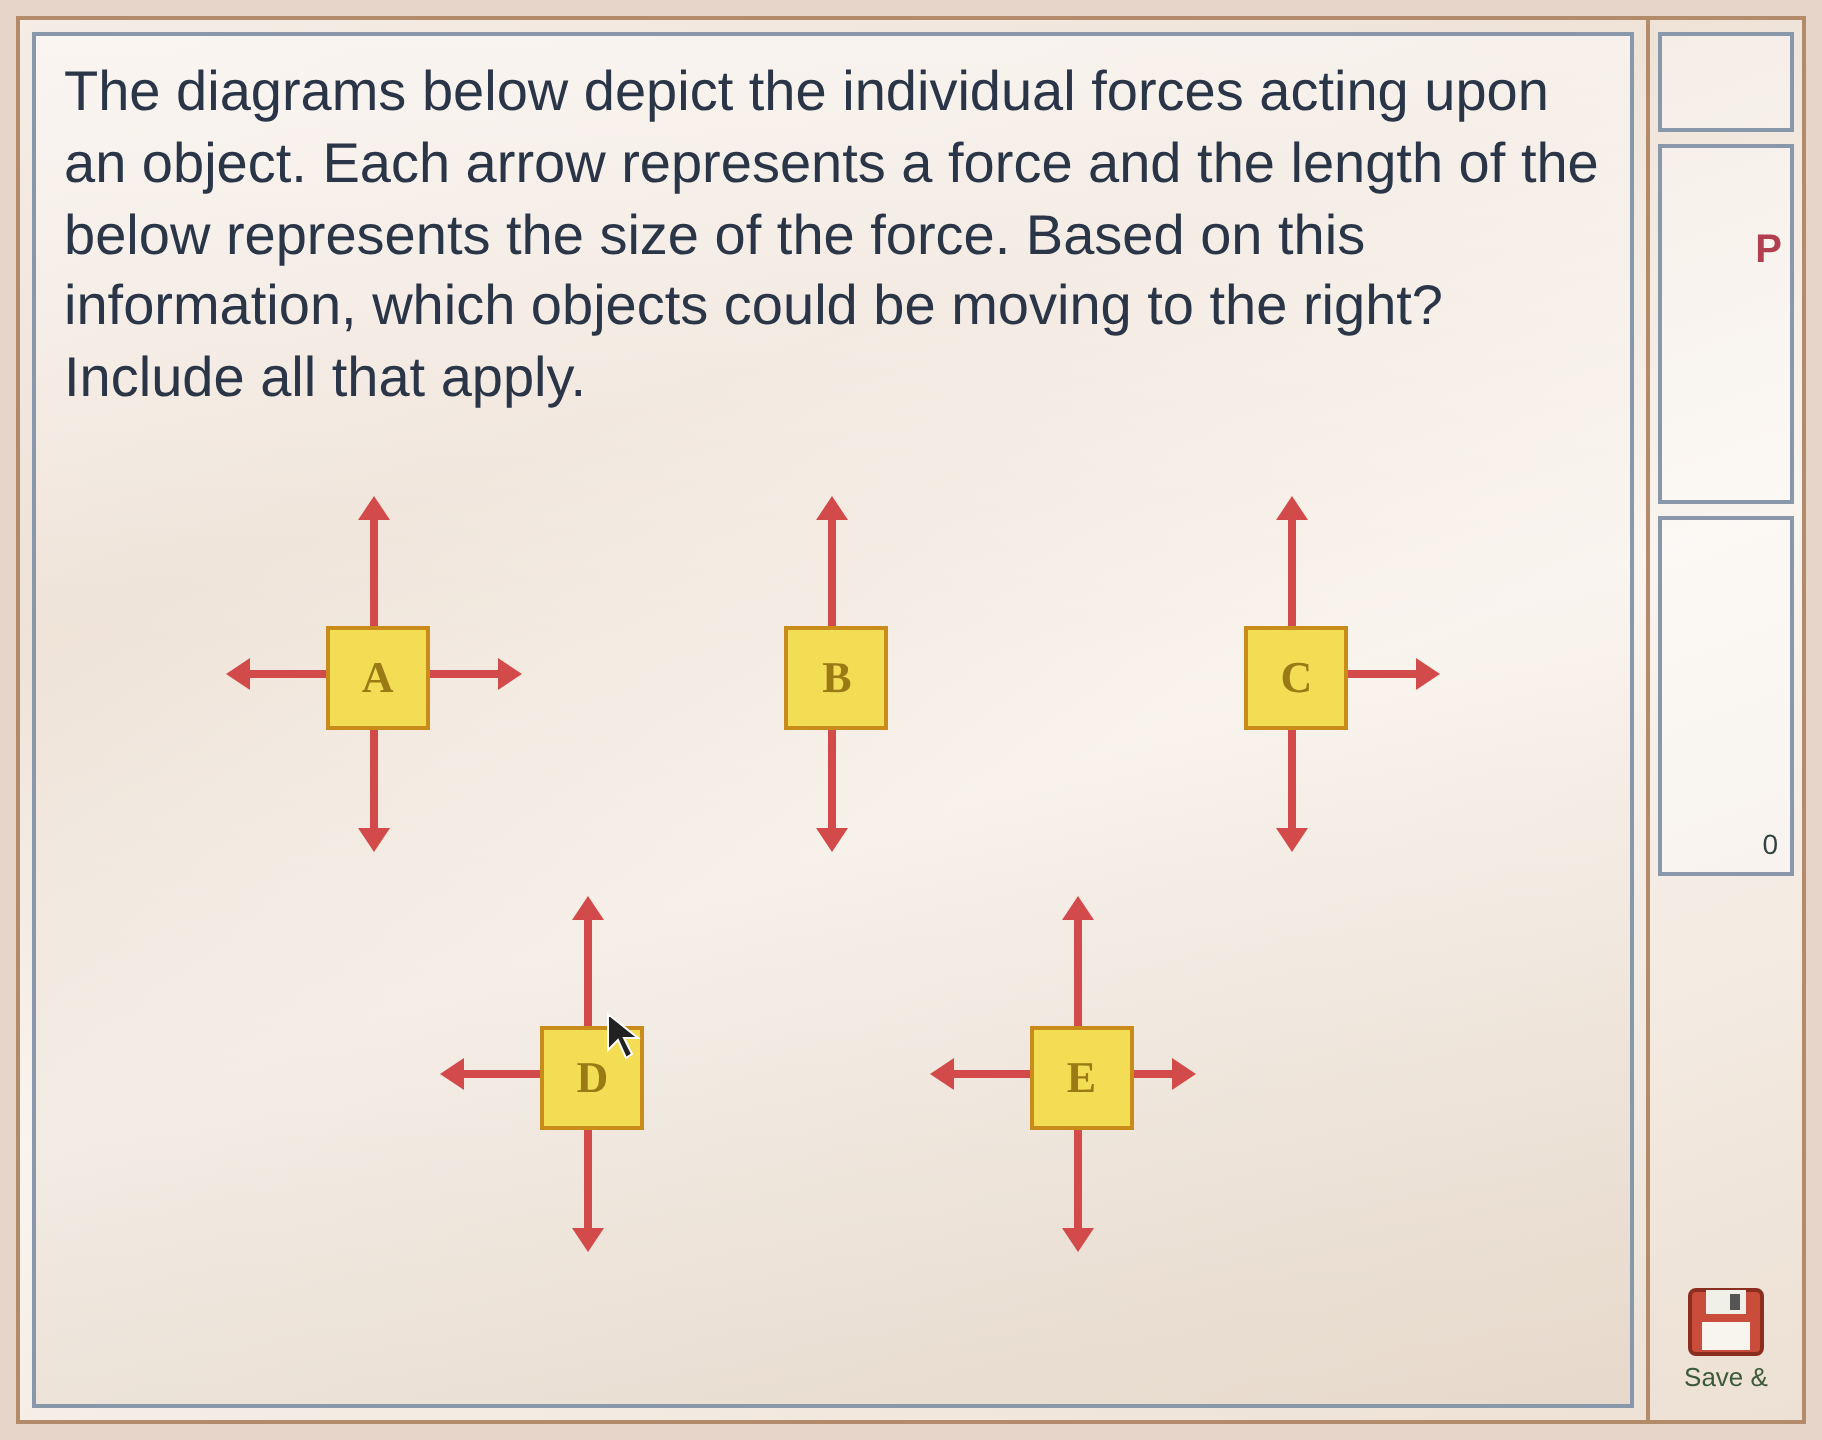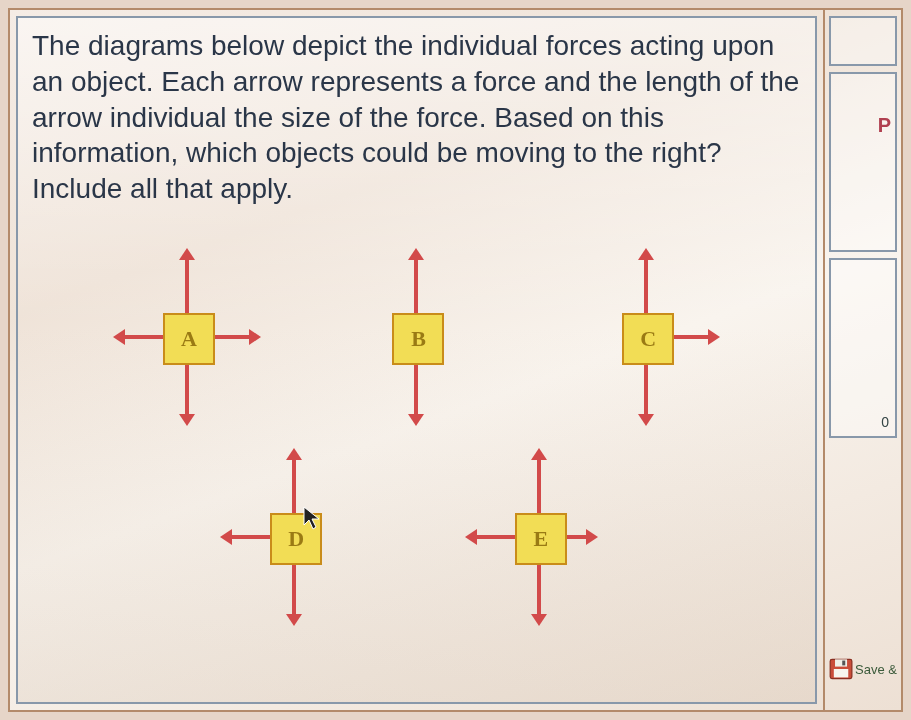--- a/index.html
+++ b/index.html
@@ -176,20 +176,21 @@
     position: absolute;
     right: 6px;
     bottom: 6px;
     font-size: 14px;
     color: #344;
   }
   .spacer { flex: 1; }
   .save-btn {
     height: 70px;
     display: flex;
+    flex-direction: column;
     align-items: center;
     justify-content: center;
     cursor: pointer;
     gap: 2px;
   }
   .save-btn .disk {
     width: 40px; height: 36px;
     position: relative;
   }
   .save-btn .disk svg { width: 100%; height: 100%; }
@@ -197,21 +198,21 @@
     font-size: 13px;
     color: #3a5a3a;
     white-space: nowrap;
   }
 </style>
 </head>
 <body>
 
 <div class="frame">
   <div class="main">
-    <div class="question">The diagrams below depict the individual forces acting upon an object. Each arrow represents a force and the length of the arrow individual the size of the force. Based on this information, which objects could be moving to the right? Include all that apply.</div>
+    <div class="question">The diagrams below depict the individual forces acting upon an object. Each arrow represents a force and the length of the below represents the size of the force. Based on this information, which objects could be moving to the right? Include all that apply.</div>
 
     <div class="diagrams">
 
       <div class="row r1">
 
         <div class="fbd">
           <div class="arrow a-up   len-long-v up-pos"></div>
           <div class="arrow a-down len-long-v down-pos"></div>
           <div class="arrow a-left  len-med-h left-pos"></div>
           <div class="arrow a-right len-med-h right-pos"></div>

